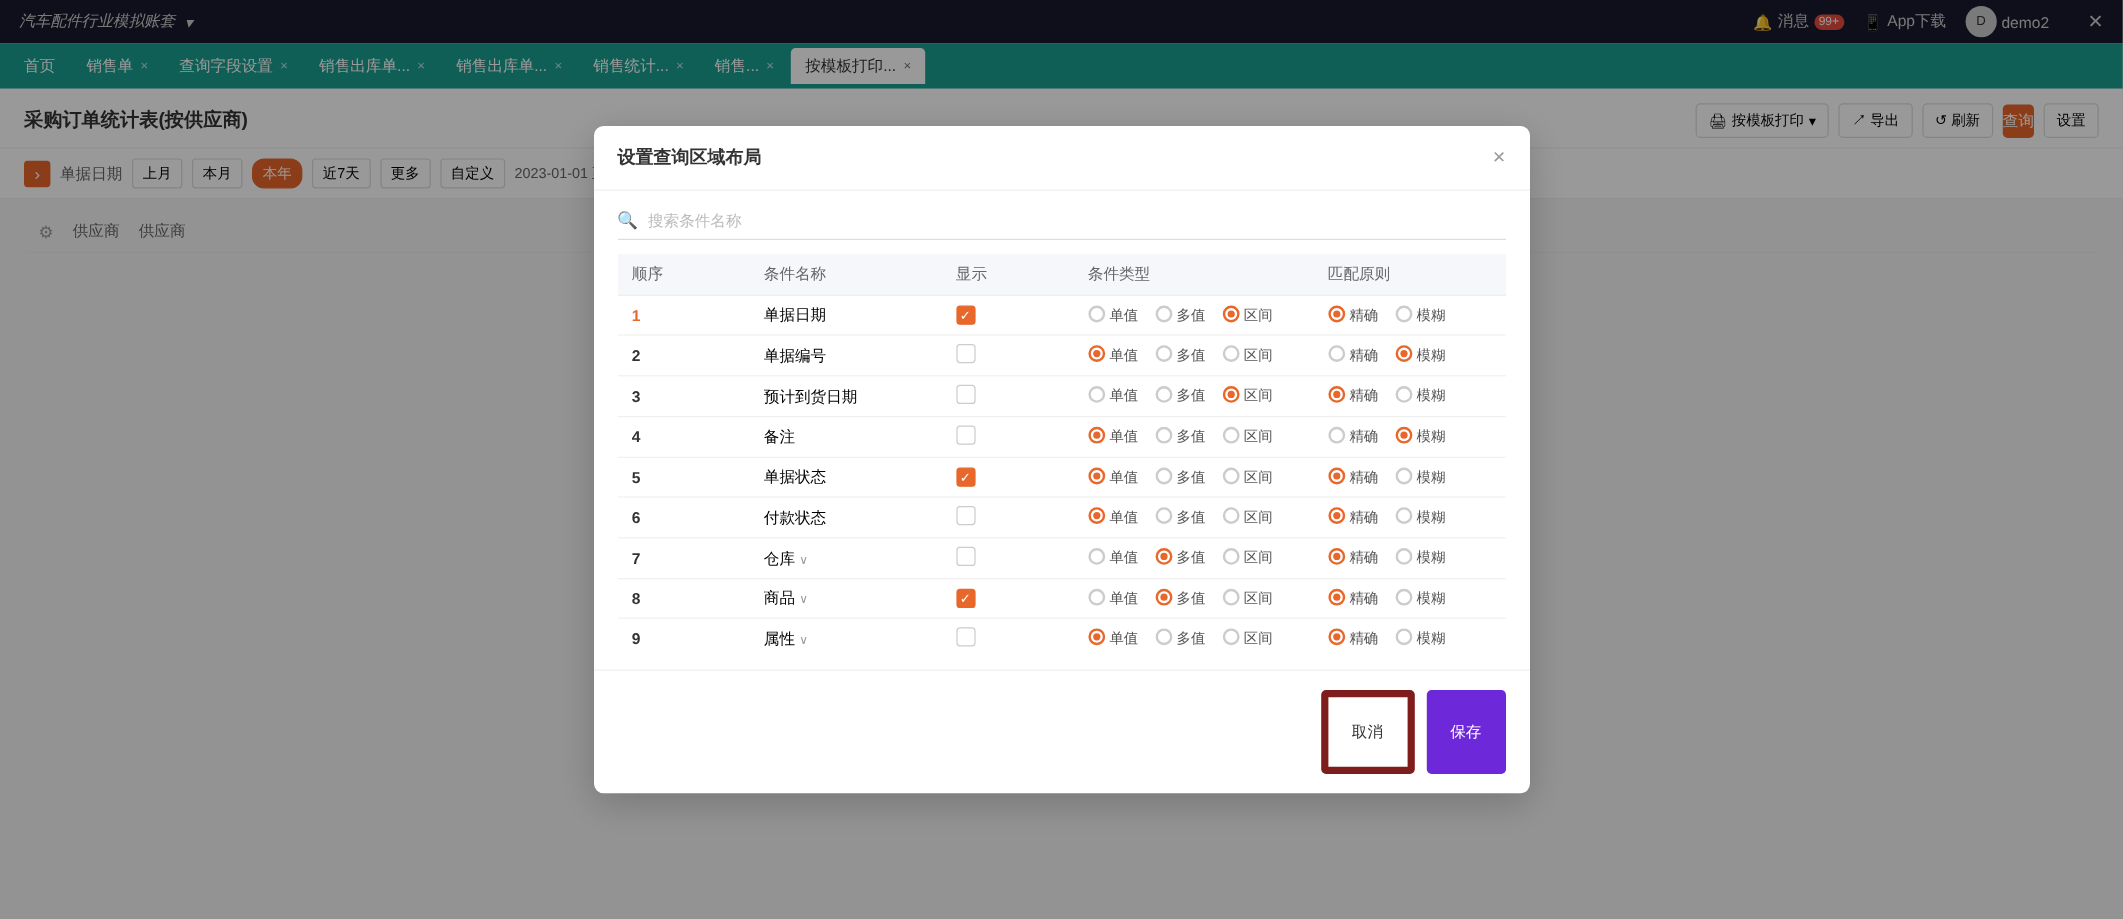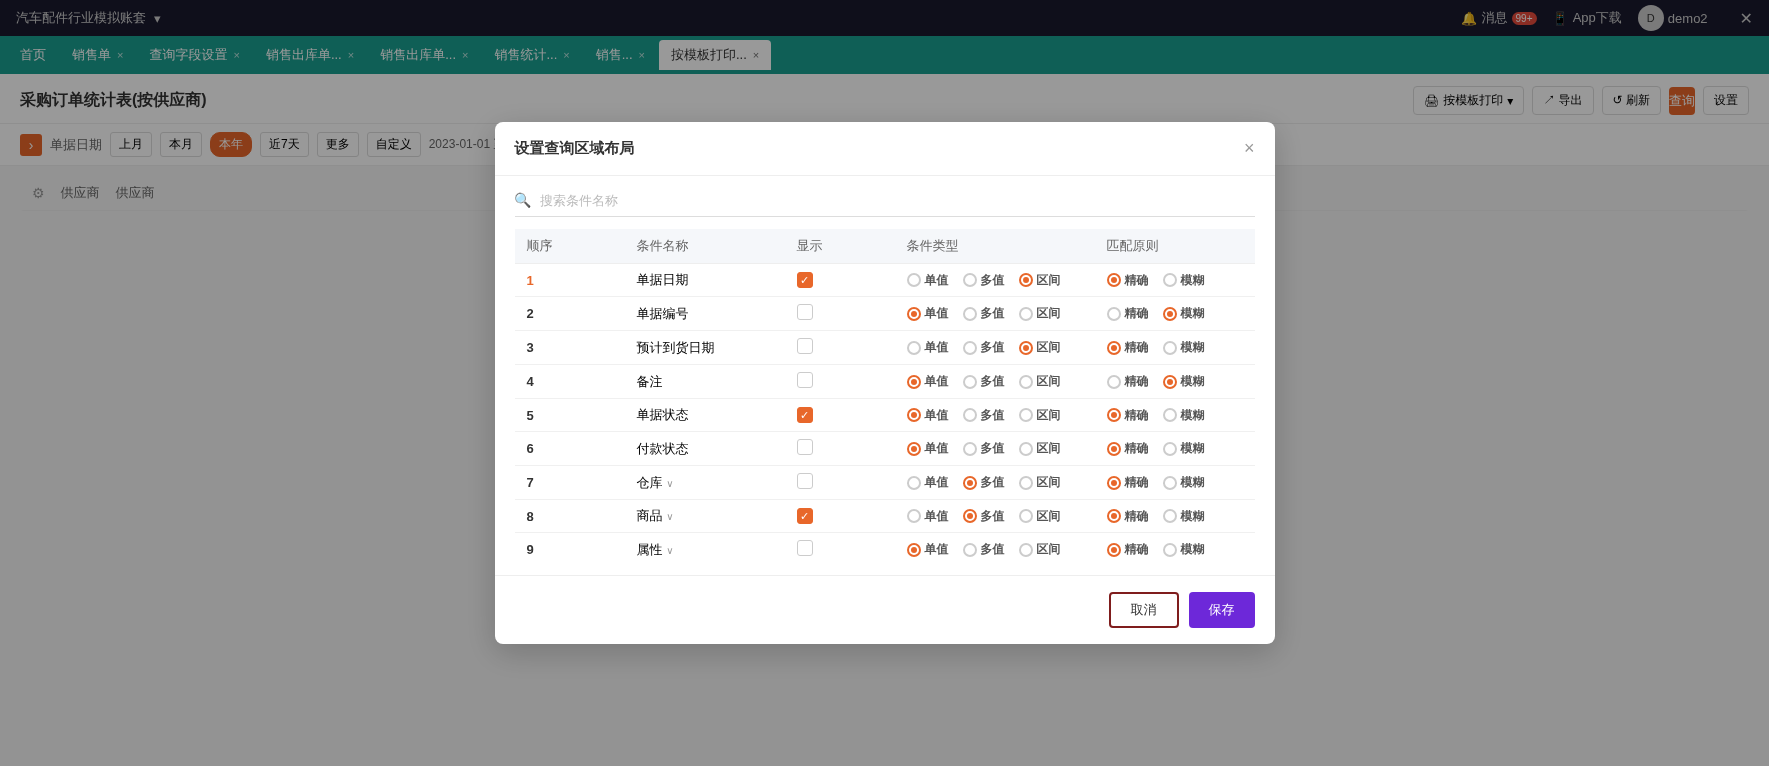--- a/index.html
+++ b/index.html
@@ -8,21 +8,21 @@
     
     .top-bar {
       background: #1a1a2e;
       height: 36px;
       display: flex;
       align-items: center;
       justify-content: space-between;
       padding: 0 16px;
       color: #ccc;
     }
-    .top-bar-left { display: flex; align-items: center; gap: 8px; font-size: 13px; }
+    .top-bar-left { display: flex; align-items: center; gap: 8px; font-size: 13px; font-style: italic; }
     .top-bar-right { display: flex; align-items: center; gap: 16px; font-size: 13px; }
     .top-bar-right .notif { display: flex; align-items: center; gap: 4px; cursor: pointer; }
     .badge { background: #e74c3c; color: white; border-radius: 8px; padding: 1px 4px; font-size: 10px; }
     .avatar { width: 26px; height: 26px; border-radius: 50%; background: #ccc; display: flex; align-items: center; justify-content: center; font-size: 11px; color: #333; }
 
     
     .tab-bar {
       background: #1a9e8f;
       height: 38px;
       display: flex;
@@ -216,21 +216,21 @@
     }
     .cb-custom.checked {
       background: #e8672a;
       border-color: #e8672a;
       color: #fff;
     }
     .cb-custom.checked::after { content: '✓'; font-size: 11px; }
 
     
     .radio-group { display: flex; align-items: center; gap: 14px; }
-    .radio-item { display: flex; align-items: center; gap: 4px; cursor: pointer; font-weight: bold; }
+    .radio-item { display: flex; align-items: flex-start; gap: 4px; cursor: pointer; }
     .radio-circle {
       width: 14px; height: 14px;
       border-radius: 50%;
       border: 2px solid #ccc;
       display: inline-flex;
       align-items: center;
       justify-content: center;
       background: #fff;
     }
     .radio-circle.selected {
@@ -256,21 +256,21 @@
     .scroll-area::-webkit-scrollbar-thumb { background: #ccc; border-radius: 3px; }
 
     
     .dialog-footer {
       padding: 16px 20px;
       display: flex;
       justify-content: flex-end;
       gap: 10px;
       border-top: 1px solid #eee;
     }
-    .btn-cancel { padding: 7px 20px; border: 2px solid #7f1d1d; border-radius: 4px; background: #fff; font-size: 13px; cursor: pointer; color: #333; }
+    .btn-cancel { padding: 20px 20px; border: 6px solid #7f1d1d; border-radius: 4px; background: #fff; font-size: 13px; cursor: pointer; color: #333; }
     .btn-save { padding: 7px 20px; border: none; border-radius: 4px; background: #6d28d9; color: #fff; font-size: 13px; cursor: pointer; }
 
     .dropdown-arrow { font-size: 10px; color: #999; }
 
     .top-right-close { color: #ccc; cursor: pointer; font-size: 16px; margin-left: 16px; }
   </style>
 </head>
 <body>
 
 <div class="top-bar">

